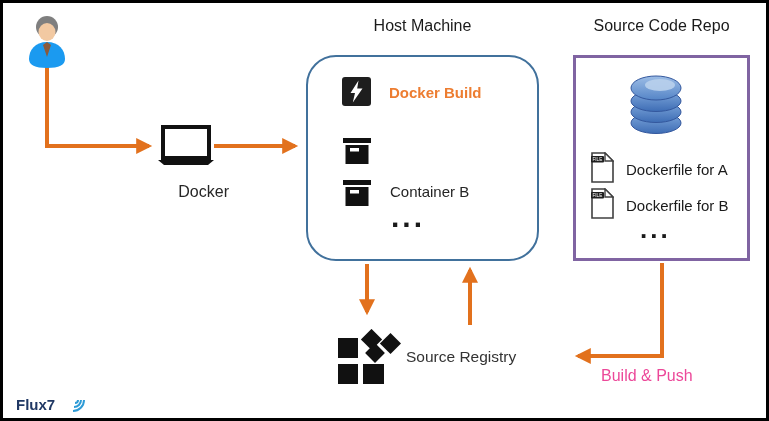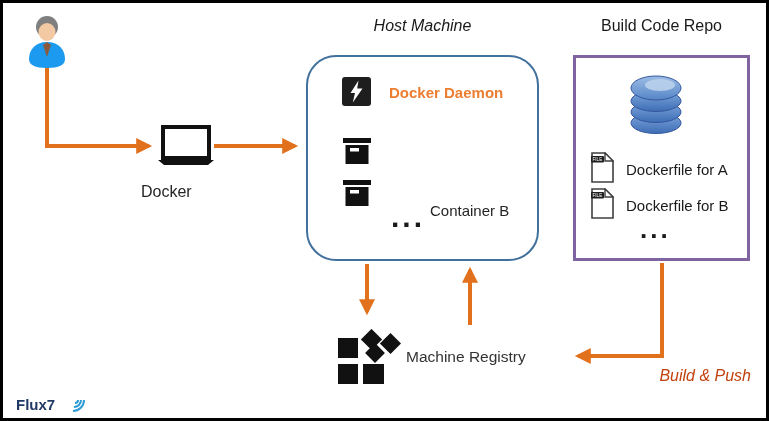--- a/index.html
+++ b/index.html
@@ -15,22 +15,22 @@
     border:2px solid #41719C;border-radius:30px;background:#fff;
   }
   .repo-box{
     left:570px;top:52px;width:177px;height:206px;box-sizing:border-box;
     border:3px solid #8064A2;background:#fff;
   }
   .daemon-label{font-size:15px;font-weight:bold;color:#ED7D31;}
   .container-label{font-size:15px;color:#262626;}
   .file-label{font-size:15px;color:#1a1a1a;}
   .dots{font-weight:bold;color:#1a1a1a;letter-spacing:3px;line-height:1;}
-  .client-label{width:88px;text-align:left;font-size:16px;line-height:1.45;color:#262626;}
-  .buildpush-label{width:150px;text-align:right;font-size:16px;line-height:1.5;color:#c2410c;font-style:italic;}
+  .client-label{width:88px;text-align:right;font-size:16px;line-height:1.45;color:#262626;}
+  .buildpush-label{width:150px;text-align:left;font-size:16px;line-height:1.5;color:#ec4899;}
   .registry-label{font-size:15.5px;color:#333;}
   .logo{display:flex;align-items:center;gap:14px;}
   .logo-text{font-size:15px;font-weight:bold;color:#203864;letter-spacing:0px;}
   svg{display:block;}
 </style>
 </head>
 <body>
 
 <div class="canvas">
 
@@ -55,45 +55,45 @@
   </svg>
 
   <svg class="abs" style="left:155px;top:122px;" width="56" height="42" viewBox="0 0 56 42">
     <rect x="5" y="2" width="46" height="31" fill="#ffffff" stroke="#111" stroke-width="4"></rect>
     <path d="M0,35 L56,35 L50,40 L6,40 Z" fill="#111"></path>
   </svg>
   <div class="abs client-label" style="left:138px;top:177px;">
     <div>Docker</div>
   </div>
 
-  <div class="abs box-title" style="left:303px;top:14px;width:233px;font-style:italic;">Host Machine</div>
+  <div class="abs box-title" style="left:303px;top:14px;width:233px;">Host Machine</div>
   <div class="abs host-box"></div>
 
   <svg class="abs" style="left:339px;top:74px;" width="29" height="29" viewBox="0 0 29 29">
     <rect x="0" y="0" width="29" height="29" rx="3" fill="#1e1e1e"></rect>
     <path d="M16.5,3.5 L8.5,16 L13,16 L10.8,25.5 L20.5,11.5 L15.2,11.5 Z" fill="#ffffff"></path>
   </svg>
-  <div class="abs daemon-label" style="left:386px;top:81px;">Docker Daemon</div>
+  <div class="abs daemon-label" style="left:386px;top:81px;">Docker Build</div>
 
   <svg class="abs" style="left:340px;top:135px;" width="28" height="27" viewBox="0 0 28 27">
     <rect x="0" y="0" width="28" height="5" fill="#111"></rect>
     <rect x="2.5" y="7" width="23" height="19" fill="#111"></rect>
     <rect x="7" y="10" width="9" height="3.5" fill="#fff"></rect>
   </svg>
 
   <svg class="abs" style="left:340px;top:177px;" width="28" height="27" viewBox="0 0 28 27">
     <rect x="0" y="0" width="28" height="5" fill="#111"></rect>
     <rect x="2.5" y="7" width="23" height="19" fill="#111"></rect>
     <rect x="7" y="10" width="9" height="3.5" fill="#fff"></rect>
   </svg>
-  <div class="abs container-label" style="left:387px;top:199px;margin-left:40px;">Container B</div>
+  <div class="abs container-label" style="left:387px;top:180px;">Container B</div>
 
   <div class="abs dots" style="left:388px;top:199px;font-size:30px;">...</div>
 
-  <div class="abs box-title" style="left:570px;top:14px;width:177px;">Build Code Repo</div>
+  <div class="abs box-title" style="left:570px;top:14px;width:177px;">Source Code Repo</div>
   <div class="abs repo-box"></div>
 
   <svg class="abs" style="left:626px;top:70px;" width="54" height="62" viewBox="0 0 54 62">
     <defs>
       <linearGradient id="dbg" x1="0" y1="0" x2="0" y2="1">
         <stop offset="0" stop-color="#7FA8DC"></stop>
         <stop offset="1" stop-color="#3E6DB5"></stop>
       </linearGradient>
       <linearGradient id="dbt" x1="0" y1="0" x2="0" y2="1">
         <stop offset="0" stop-color="#9DBDE6"></stop>
@@ -126,21 +126,21 @@
   <div class="abs dots" style="left:637px;top:213px;font-size:26px;">...</div>
 
   <svg class="abs" style="left:332px;top:326px;" width="66" height="60" viewBox="0 0 66 60">
     <rect x="3" y="9" width="20" height="20" fill="#111"></rect>
     <rect x="3" y="35" width="20" height="20" fill="#111"></rect>
     <rect x="28" y="35" width="21" height="20" fill="#111"></rect>
     <rect x="29" y="3" width="15" height="15" fill="#111" transform="rotate(45 36.5 10.5)"></rect>
     <rect x="48" y="7" width="15" height="15" fill="#111" transform="rotate(45 55.5 14.5)"></rect>
     <rect x="33" y="17" width="14" height="14" fill="#111" transform="rotate(45 40 24)"></rect>
   </svg>
-  <div class="abs registry-label" style="left:403px;top:345px;">Machine Registry</div>
+  <div class="abs registry-label" style="left:403px;top:345px;">Source Registry</div>
 
   <div class="abs buildpush-label" style="left:598px;top:361px;">
     <div>Build &amp; Push</div>
   </div>
 
   <div class="abs logo" style="left:13px;top:393px;">
     <span class="logo-text">Flux7</span>
     <svg width="20" height="17" viewBox="0 0 20 17">
       <path d="M4,15 A11,11 0 0 0 15,4" fill="none" stroke="#2E9BD6" stroke-width="2"></path>
       <path d="M5,11 A7,7 0 0 0 12,4" fill="none" stroke="#2E9BD6" stroke-width="2"></path>

